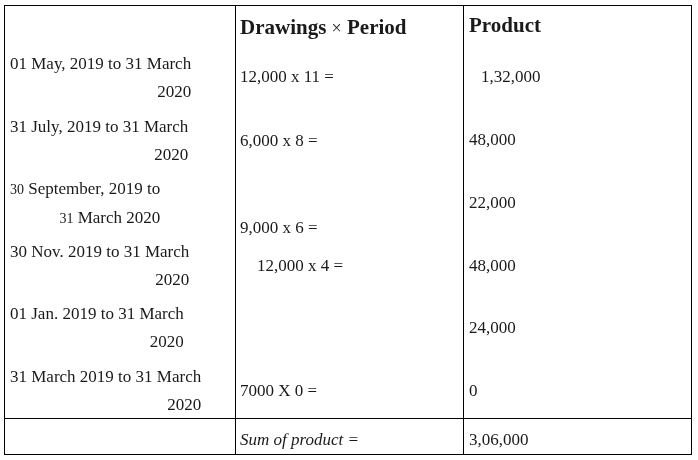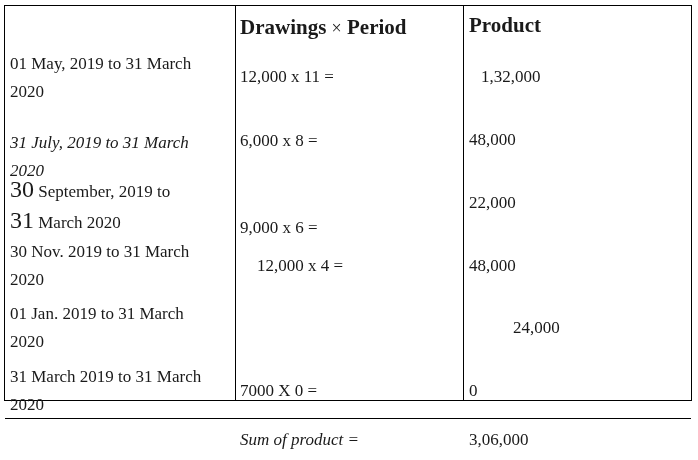--- a/index.html
+++ b/index.html
@@ -1,25 +1,25 @@
 <!DOCTYPE html>
 <html><head>
 <meta charset="utf-8">
 <style>
   html, body { margin: 0; padding: 0; background: #ffffff; }
   body { width: 698px; height: 460px; position: relative; overflow: hidden;
          font-family: "Liberation Serif", "DejaVu Serif", serif; color: #1a1a1a; }
-  .tbl { position: absolute; left: 4px; top: 5px; width: 688px; height: 396px;
-         border: 1px solid #000; box-sizing: border-box; }
+  .tbl { position: absolute; left: 4px; top: 5px; width: 688px; height: 450px;
+         border: 1px solid #000; box-sizing: border-box; text-align: right; }
   .vline { position: absolute; top: 0; bottom: 0; width: 1px; background: #000; }
   .hline { position: absolute; left: 0; right: 0; height: 1px; background: #000; }
   .cell { position: absolute; font-size: 17px; line-height: 28px; }
   .hdr { font-weight: bold; font-size: 21px; line-height: 26px; }
   .hdr .times { font-weight: normal; font-size: 18px; }
-  .big { font-size: 24px; }
+  .big { font-size: 14px; }
 </style>
 </head>
 <body>
 
 <div class="tbl">
   <div class="vline" style="left:230px;"></div>
   <div class="vline" style="left:458px;"></div>
   <div class="hline" style="top:412px;"></div>
 
   <div class="cell hdr" style="left:235px; top:8px;">
@@ -29,21 +29,21 @@
   </div>
   <div class="cell hdr" style="left:464px; top:6px;">Product</div>
 
   <div class="cell" style="left:5px; top:44px;">
     <div>01 May, 2019 to 31 March</div>
     <div>2020</div>
   </div>
   <div class="cell" style="left:235px; top:57px;">12,000 x 11 =</div>
   <div class="cell" style="left:476px; top:57px;">1,32,000</div>
 
-  <div class="cell" style="left:5px; top:123px;font-style:italic;">
+  <div class="cell" style="left:5px; top:107px;">
     <div>31 July, 2019 to 31 March</div>
     <div>2020</div>
   </div>
   <div class="cell" style="left:235px; top:121px;">6,000 x 8 =</div>
   <div class="cell" style="left:464px; top:120px;">48,000</div>
 
   <div class="cell" style="left:5px; top:169px;">
     <div><span class="big">30</span><span> September, 2019 to</span></div>
     <div><span class="big">31</span><span> March 2020</span></div>
   </div>
@@ -54,21 +54,21 @@
     <div>30 Nov. 2019 to 31 March</div>
     <div>2020</div>
   </div>
   <div class="cell" style="left:235px; top:246px;margin-left:17px;">12,000 x 4 =</div>
   <div class="cell" style="left:464px; top:246px;">48,000</div>
 
   <div class="cell" style="left:5px; top:294px;">
     <div>01 Jan. 2019 to 31 March</div>
     <div>2020</div>
   </div>
-  <div class="cell" style="left:464px; top:308px;margin-left:44px;">24,000</div>
+  <div class="cell" style="left:464px; top:308px;">24,000</div>
 
   <div class="cell" style="left:5px; top:357px;">
     <div>31 March 2019 to 31 March</div>
     <div>2020</div>
   </div>
   <div class="cell" style="left:235px; top:371px;">7000 X 0 =</div>
   <div class="cell" style="left:464px; top:371px;">0</div>
 
   <div class="cell" style="left:235px; top:420px;font-style:italic;">Sum of product =</div>
   <div class="cell" style="left:464px; top:420px;">3,06,000</div>

